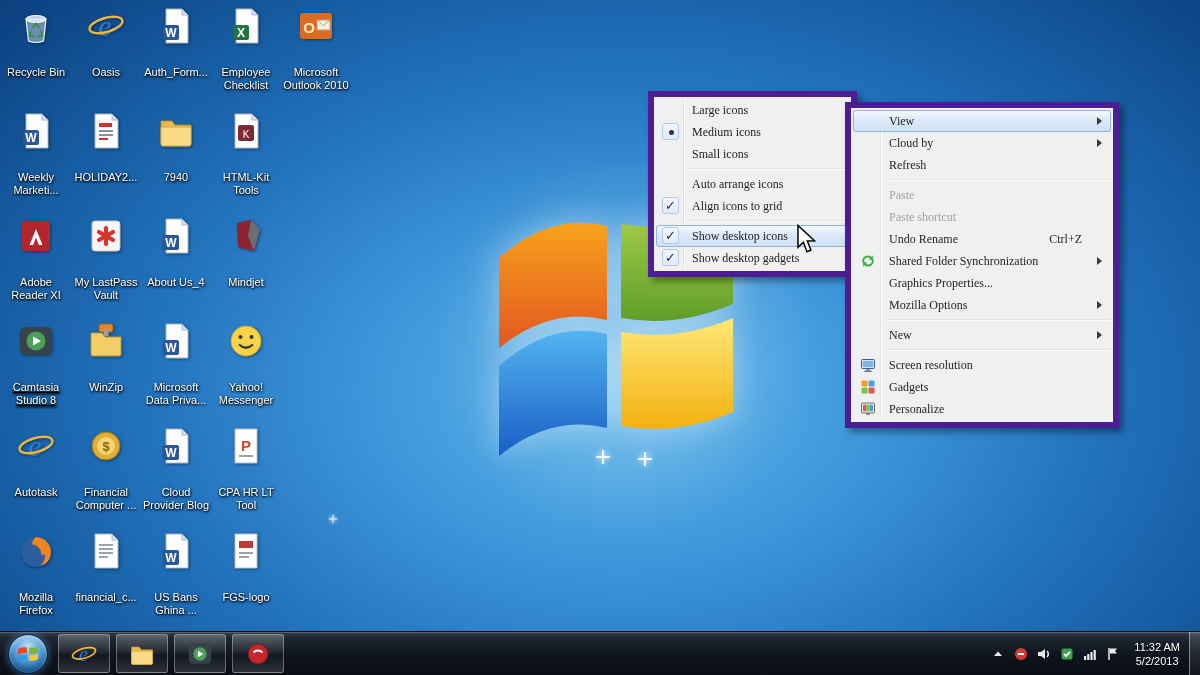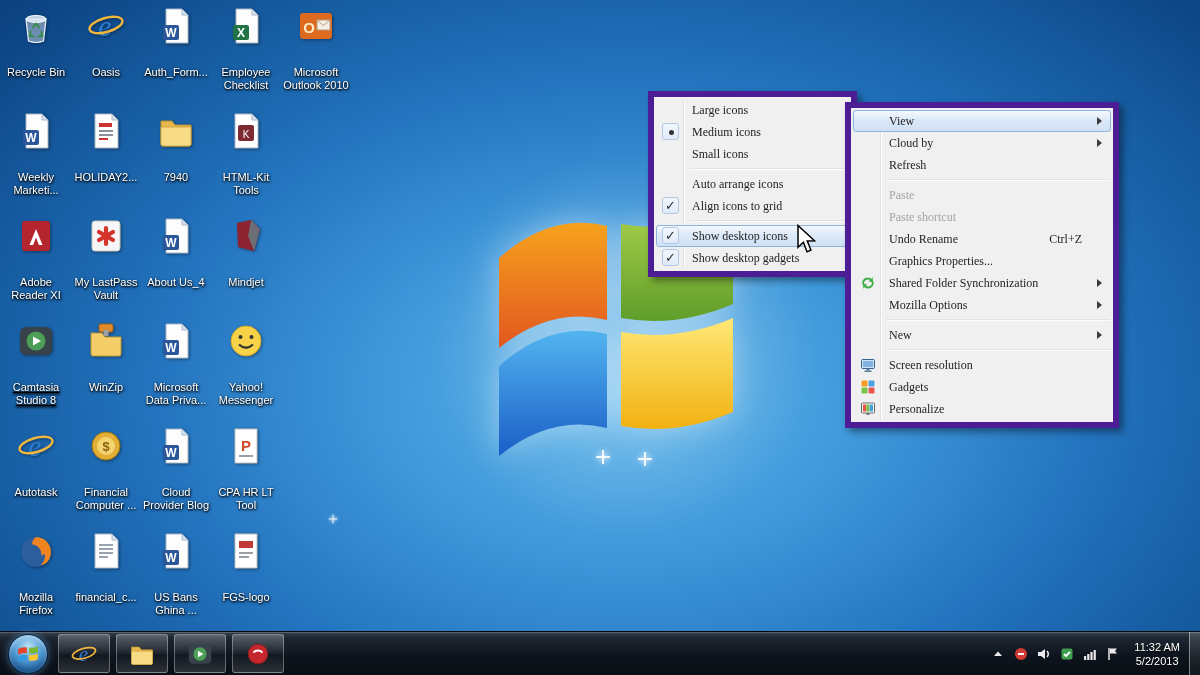--- a/index.html
+++ b/index.html
@@ -342,27 +342,27 @@
   <div id="context-menu" class="menu">
     <div class="gline"></div>
     <div class="mi-list">
         <div class="mi hl"><span class="lbl">View</span><span class="arrow"></span></div>
         <div class="mi"><span class="lbl">Cloud by</span><span class="arrow"></span></div>
         <div class="mi"><span class="lbl">Refresh</span></div>
         <div class="msep"></div>
         <div class="mi dis"><span class="lbl">Paste</span></div>
         <div class="mi dis"><span class="lbl">Paste shortcut</span></div>
         <div class="mi"><span class="lbl">Undo Rename</span><span class="shortcut">Ctrl+Z</span></div>
-        <div class="mi"><span class="lbl">Graphics Properties...</span></div>
         <div class="mi"><span class="gicon"><svg viewBox="0 0 16 16">
               <path d="M3.5 9.5 A4.5 4.5 0 0 1 12 6.5" stroke="#3fae49" stroke-width="2" fill="none"></path>
               <path d="M12.8 2.3 L12.8 7 L8.6 6.4 Z" fill="#3fae49"></path>
               <path d="M12.5 6.5 A4.5 4.5 0 0 1 4 9.5" stroke="#3fae49" stroke-width="2" fill="none"></path>
               <path d="M3.2 13.7 L3.2 9 L7.4 9.6 Z" fill="#3fae49"></path>
             </svg></span><span class="lbl">Shared Folder Synchronization</span><span class="arrow"></span></div>
+        <div class="mi"><span class="lbl">Graphics Properties...</span></div>
         <div class="mi"><span class="lbl">Mozilla Options</span><span class="arrow"></span></div>
         <div class="msep"></div>
         <div class="mi"><span class="lbl">New</span><span class="arrow"></span></div>
         <div class="msep"></div>
         <div class="mi"><span class="gicon"><svg viewBox="0 0 16 16">
               <rect x="1.5" y="2.5" width="13" height="9" rx="1" fill="#cfe3f6" stroke="#35618f"></rect>
               <rect x="3" y="4" width="10" height="6" fill="#7fb2e0"></rect>
               <rect x="6.5" y="11.5" width="3" height="2" fill="#5a7a96"></rect>
               <rect x="4.5" y="13.5" width="7" height="1.5" fill="#5a7a96"></rect>
             </svg></span><span class="lbl">Screen resolution</span></div>

